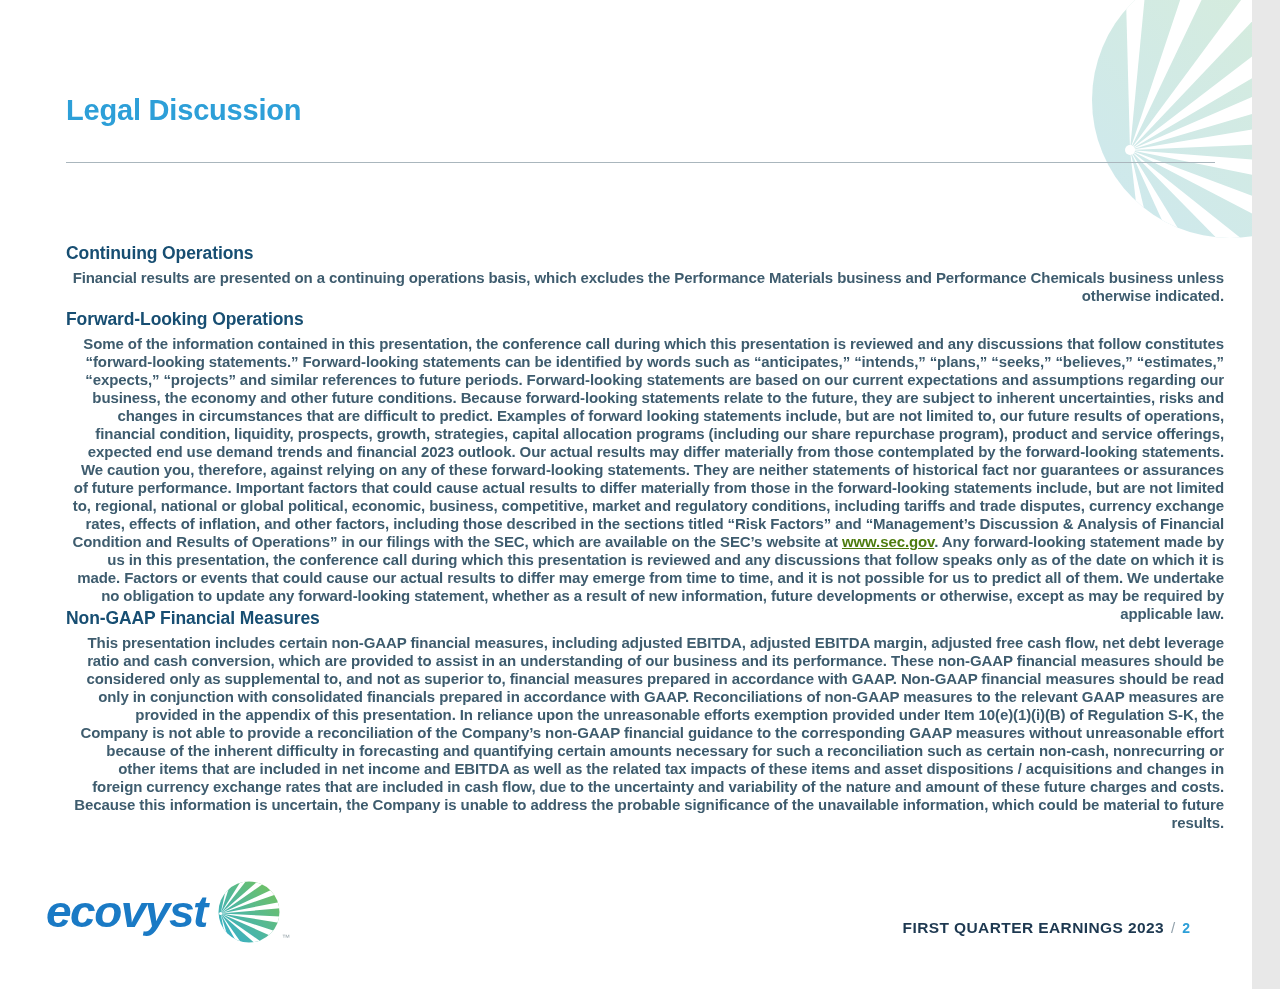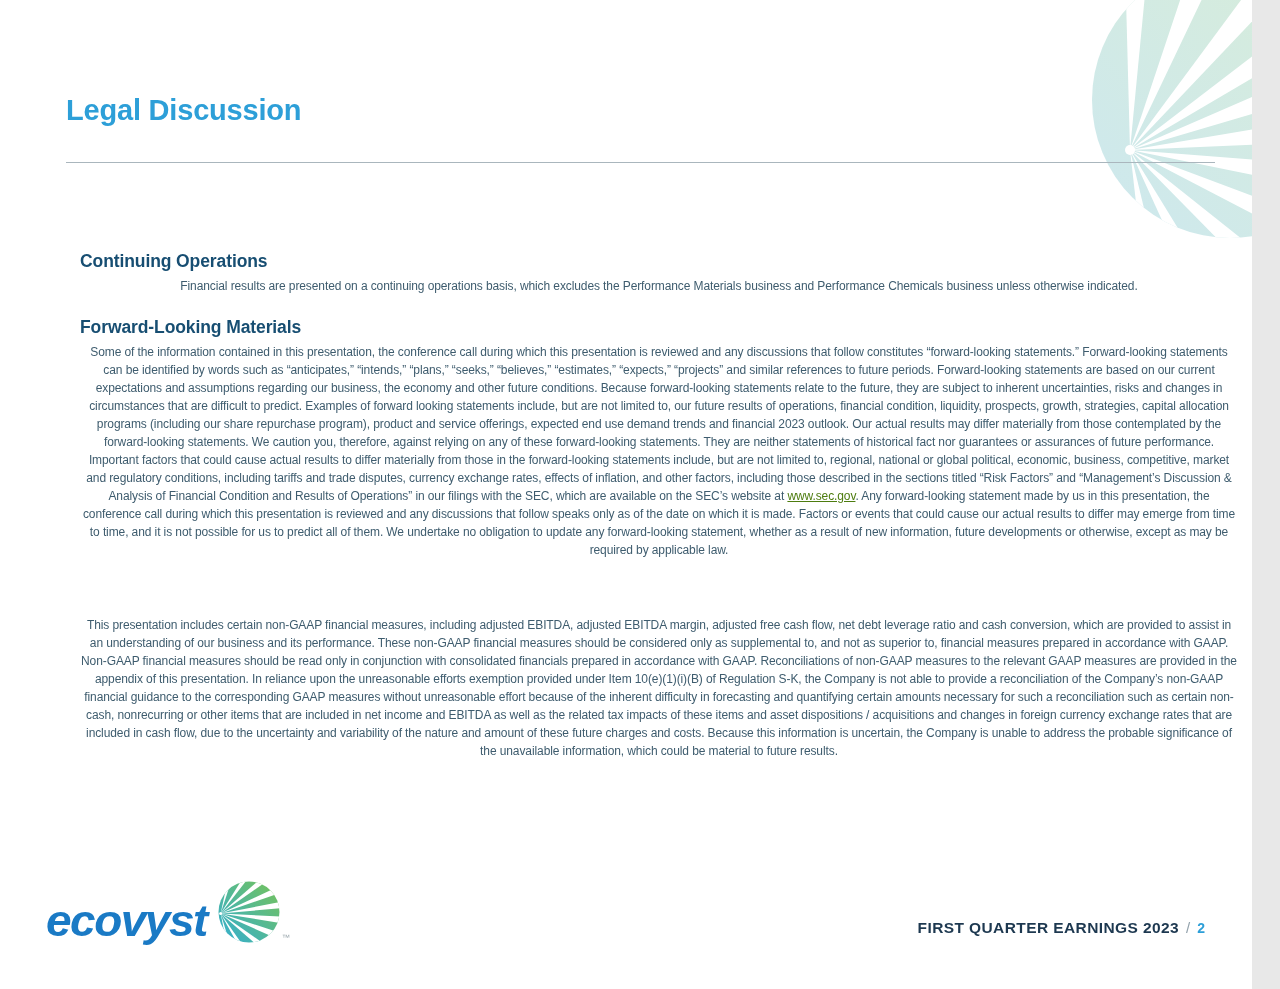--- a/index.html
+++ b/index.html
@@ -10,43 +10,44 @@
     overflow:hidden;
     font-family:"Liberation Sans",sans-serif;
   }
   .watermark{position:absolute;top:0;right:0;width:205px;height:250px;z-index:1;}
   .rule{position:absolute;left:66px;top:162px;width:1149px;height:1px;background:#aab6bd;z-index:2;}
   .page-title{
     position:absolute;left:66px;top:94px;
     font-size:29px;font-weight:700;color:#2d9fd8;
     letter-spacing:-0.2px;z-index:2;
   }
-  .section{position:absolute;left:80px;width:1158px;z-index:2;margin-top:8px;}
+  .section{position:absolute;left:66px;width:1158px;z-index:2;}
   .sec-co{top:243px;}
   .sec-fls{top:309px;}
   .sec-ng{top:608px;}
   .section h2{
     margin:0 0 5px 0;
     font-size:17.5px;font-weight:700;color:#174e72;letter-spacing:-0.1px;
   }
   .section p{
     margin:0;
-    font-size:12px;line-height:18px;color:#3e5c6e;letter-spacing:-0.1px;
-    text-align:center;
+    font-size:15px;line-height:18px;color:#3e5c6e;letter-spacing:-0.1px;
+    text-align:right;
+    font-weight:bold;
   }
   .sec-link{color:#4d7c0f;text-decoration:underline;cursor:pointer;}
-  .logo{position:absolute;left:46px;top:880px;display:flex;align-items:flex-end;z-index:2;}
+  .logo{position:absolute;left:46px;top:880px;display:flex;align-items:center;z-index:2;}
   .logo-word{
     font-size:46px;font-weight:700;font-style:italic;color:#1a7ac5;
     letter-spacing:-1.5px;line-height:1;transform:scaleY(0.95);
   }
   .logo-globe{width:64px;height:64px;margin-left:10px;}
   .logo-tm{font-size:8px;color:#9aa7ad;align-self:flex-end;margin:0 0 2px 1px;}
   .footer{
-    position:absolute;right:47px;top:919px;z-index:2;
+    position:absolute;right:62px;top:919px;z-index:2;
     display:flex;align-items:baseline;gap:7px;
     font-size:15.5px;
   }
   .footer-label{font-weight:700;color:#1d3850;letter-spacing:0.4px;}
   .footer-sep{color:#93a2ac;font-size:15px;}
   .footer-page{color:#2d9fd8;font-size:14px;font-weight:700;}
 </style>
 </head>
 <body>
 
@@ -81,25 +82,26 @@
 
   <div class="page-title">Legal Discussion</div>
   <div class="rule"></div>
 
   <div class="section sec-co">
     <h2>Continuing Operations</h2>
     <p>Financial results are presented on a continuing operations basis, which excludes the Performance Materials business and Performance Chemicals business unless otherwise indicated.</p>
   </div>
 
   <div class="section sec-fls">
-    <h2>Forward-Looking Materials</h2>
+    <h2>Forward-Looking Operations</h2>
     <p><span>Some of the information contained in this presentation, the conference call during which this presentation is reviewed and any discussions that follow constitutes “forward-looking statements.”  Forward-looking statements can be identified by words such as “anticipates,” “intends,” “plans,” “seeks,” “believes,” “estimates,” “expects,” “projects” and similar references to future periods.  Forward-looking statements are based on our current expectations and assumptions regarding our business, the economy and other future conditions.  Because forward-looking statements relate to the future, they are subject to inherent uncertainties, risks and changes in circumstances that are difficult to predict.  Examples of forward looking statements include, but are not limited to, our future results of operations, financial condition, liquidity, prospects, growth, strategies, capital allocation programs (including our share repurchase program), product and service offerings, expected end use demand trends and financial 2023 outlook.   Our actual results may differ materially from those contemplated by the forward-looking statements.  We caution you, therefore, against relying on any of these forward-looking statements.  They are neither statements of historical fact nor guarantees or assurances of future performance.  Important factors that could cause actual results to differ materially from those in the forward-looking statements include, but are not limited to, regional, national or global political, economic, business, competitive, market and regulatory conditions, including tariffs and trade disputes, currency exchange rates, effects of inflation, and other factors, including those described in the sections titled “Risk Factors” and “Management’s Discussion &amp; Analysis of Financial Condition and Results of Operations” in our filings with the SEC, which are available on the SEC’s website at </span><a class="sec-link">www.sec.gov</a><span>.  Any forward-looking statement made by us in this presentation, the conference call during which this presentation is reviewed and any discussions that follow speaks only as of the date on which it is made.  Factors or events that could cause our actual results to differ may emerge from time to time, and it is not possible for us to predict all of them.  We undertake no obligation to update any forward-looking statement, whether as a result of new information, future developments or otherwise, except as may be required by applicable law.</span></p>
   </div>
 
   <div class="section sec-ng">
+    <h2>Non-GAAP Financial Measures</h2>
     <p>This presentation includes certain non-GAAP financial measures, including adjusted EBITDA, adjusted EBITDA margin, adjusted free cash flow, net debt leverage ratio and cash conversion, which are provided to assist in an understanding of our business and its performance. These non-GAAP financial measures should be considered only as supplemental to, and not as superior to, financial measures prepared in accordance with GAAP.  Non-GAAP financial measures should be read only in conjunction with consolidated financials prepared in accordance with GAAP. Reconciliations of non-GAAP measures to the relevant GAAP measures are provided in the appendix of this presentation. In reliance upon the unreasonable efforts exemption provided under Item 10(e)(1)(i)(B) of Regulation S-K, the Company is not able to provide a reconciliation of the Company’s non-GAAP financial guidance to the corresponding GAAP measures without unreasonable effort because of the inherent difficulty in forecasting and quantifying certain amounts necessary for such a reconciliation such as certain non-cash, nonrecurring or other items that are included in net income and EBITDA as well as the related tax impacts of these items and asset dispositions / acquisitions and changes in foreign currency exchange rates that are included in cash flow, due to the uncertainty and variability of the nature and amount of these future charges and costs.  Because this information is uncertain, the Company is unable to address the probable significance of the unavailable information, which could be material to future results.</p>
   </div>
 
   <div class="logo">
     <span class="logo-word">ecovyst</span>
     <svg class="logo-globe" viewBox="0 0 210 210" xmlns="http://www.w3.org/2000/svg" aria-hidden="true">
       <defs>
         <linearGradient id="lgGrad" x1="0" y1="1" x2="1" y2="0">
           <stop offset="0" stop-color="#31aed4"></stop>
           <stop offset="1" stop-color="#77c356"></stop>

